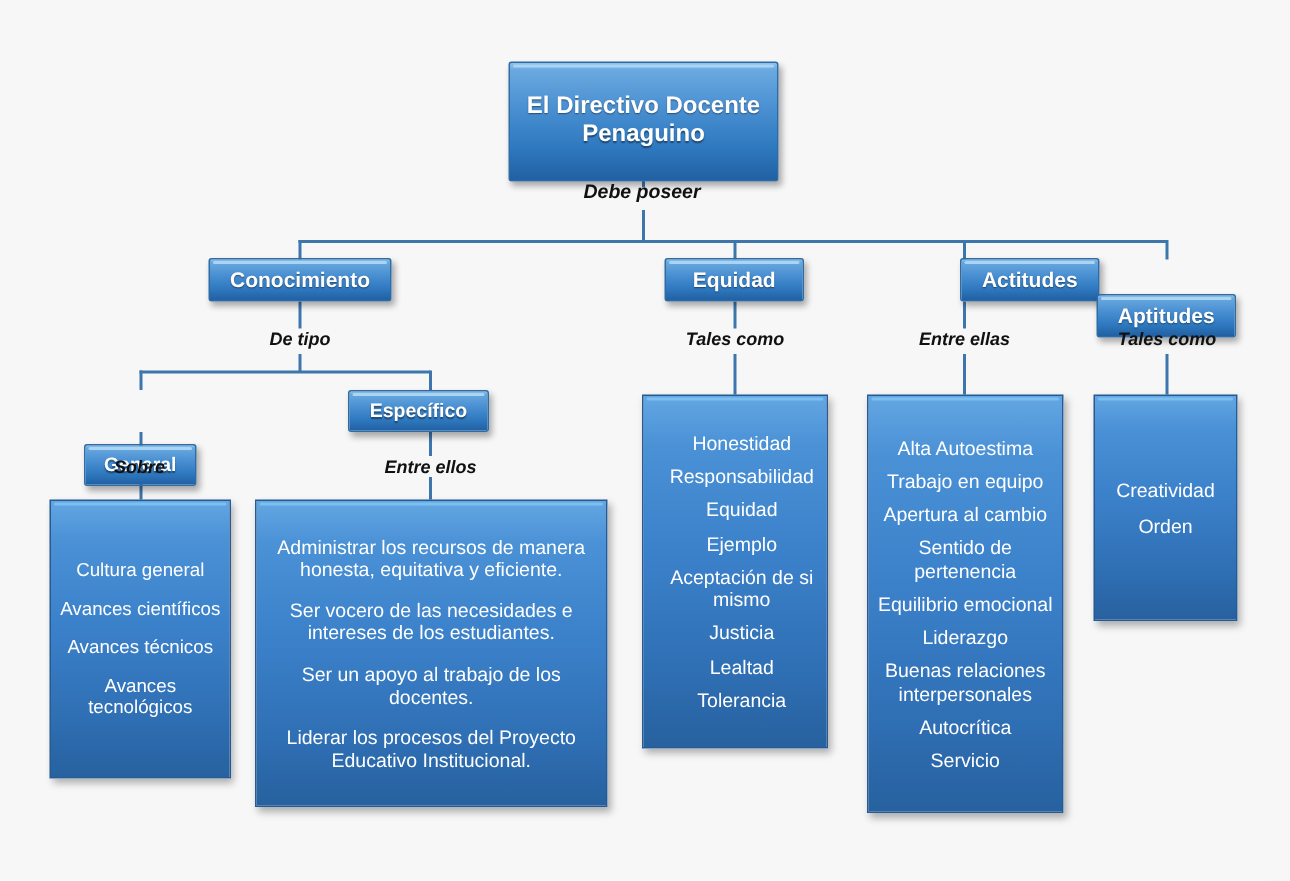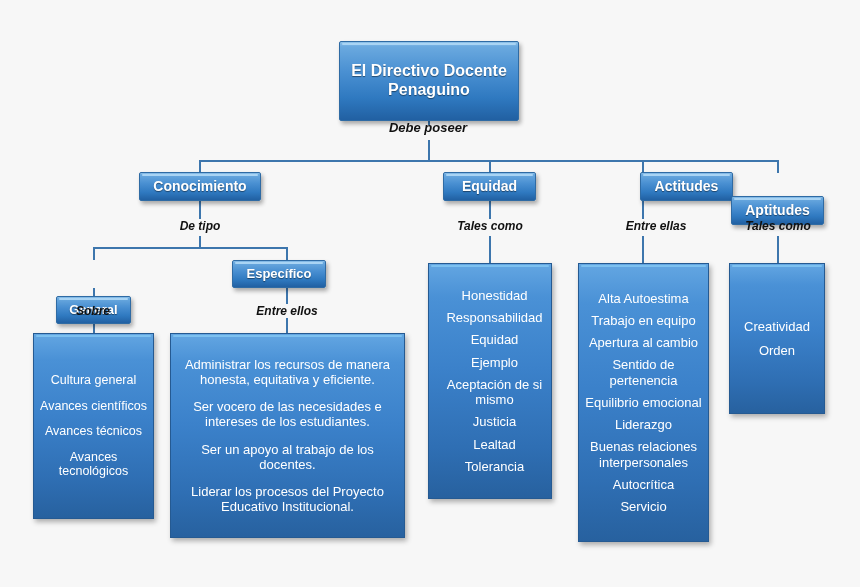--- a/index.html
+++ b/index.html
@@ -148,21 +148,21 @@
   <div class="hdr-box" style="left:443px; top:172px; width:93px; height:29px; font-size:14px;">
     <span>Equidad</span>
   </div>
   <div class="edge-label" style="left:442px; top:219px; width:96px;">
     <span>Tales como</span>
   </div>
 
   <div class="hdr-box" style="left:596px; top:172px; width:93px; height:29px; font-size:14px;margin-left:44px;">
     <span>Actitudes</span>
   </div>
-  <div class="edge-label" style="left:608px; top:219px; width:96px;">
+  <div class="edge-label" style="left:595px; top:219px; width:96px;">
     <span>Entre ellas</span>
   </div>
 
   <div class="hdr-box" style="left:731px; top:172px; width:93px; height:29px; font-size:14px;margin-top:24px;">
     <span>Aptitudes</span>
   </div>
   <div class="edge-label" style="left:730px; top:219px; width:96px;">
     <span>Tales como</span>
   </div>
 

